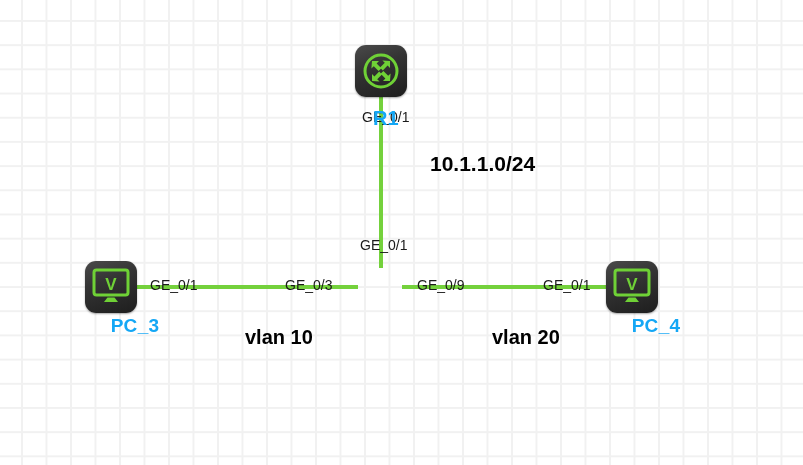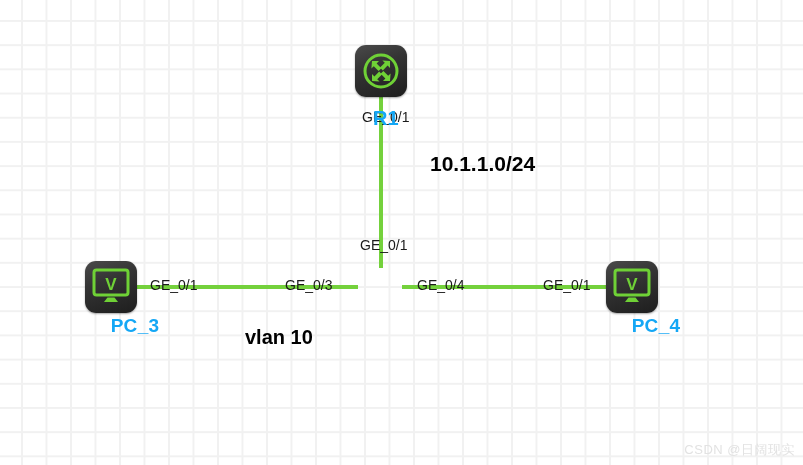--- a/index.html
+++ b/index.html
@@ -162,24 +162,24 @@
     </div>
     <span class="node-label">PC_4</span>
   </div>
 
   <span class="port-label" style="left:150px; top:277px;">GE_0/1</span>
 
   <span class="port-label" style="left:285px; top:277px;">GE_0/3</span>
 
   <span class="port-label" style="left:360px; top:237px;">GE_0/1</span>
 
-  <span class="port-label" style="left:417px; top:277px;">GE_0/4</span>
+  <span class="port-label" style="left:417px; top:277px;">GE_0/9</span>
 
   <span class="port-label" style="left:543px; top:277px;">GE_0/1</span>
 
   <span class="ip-label" style="left:394px; top:152px;">10.1.1.0/24</span>
 
   <span class="big-label" style="left:209px; top:326px;">vlan 10</span>
 
+  <span class="big-label" style="left:456px; top:326px;">vlan 20</span>
 
-  <span class="watermark">CSDN @日阔现实</span>
 
 </div>
 
 </body></html>

